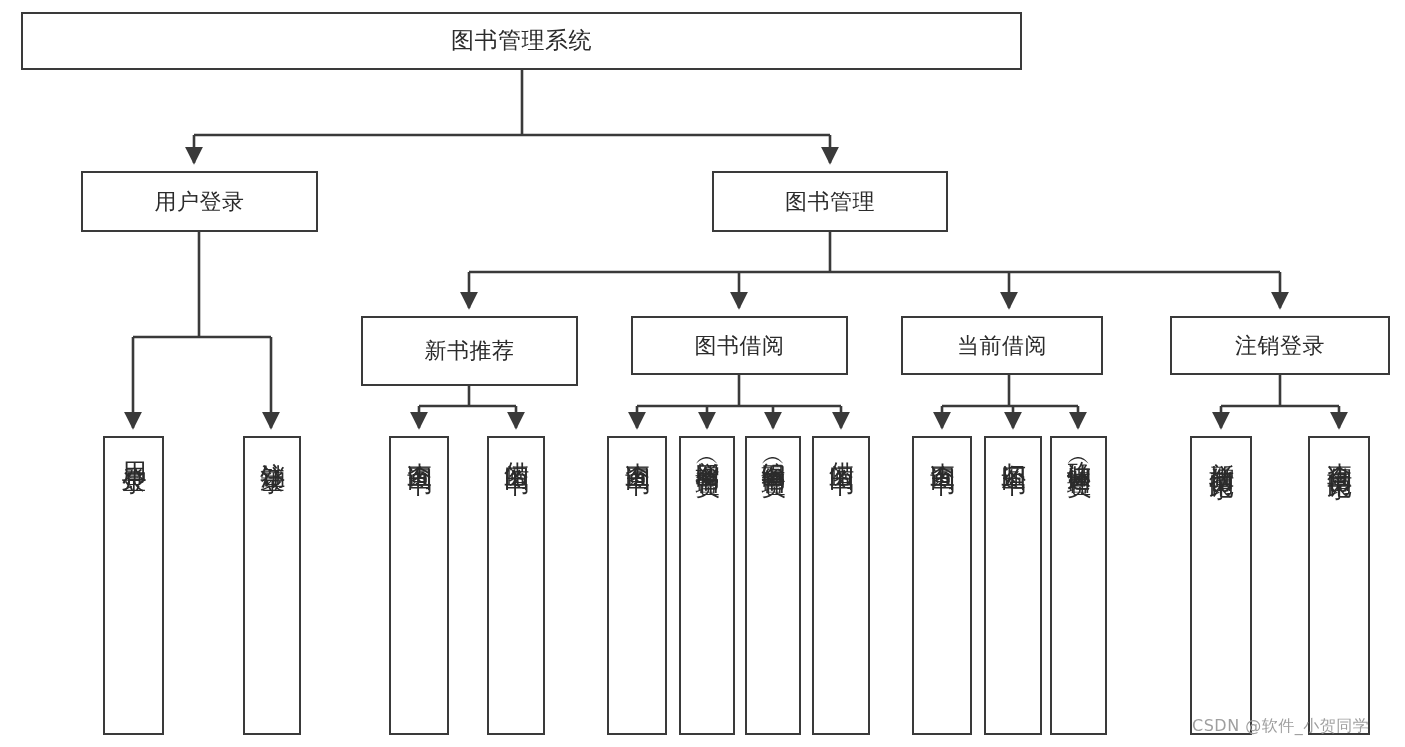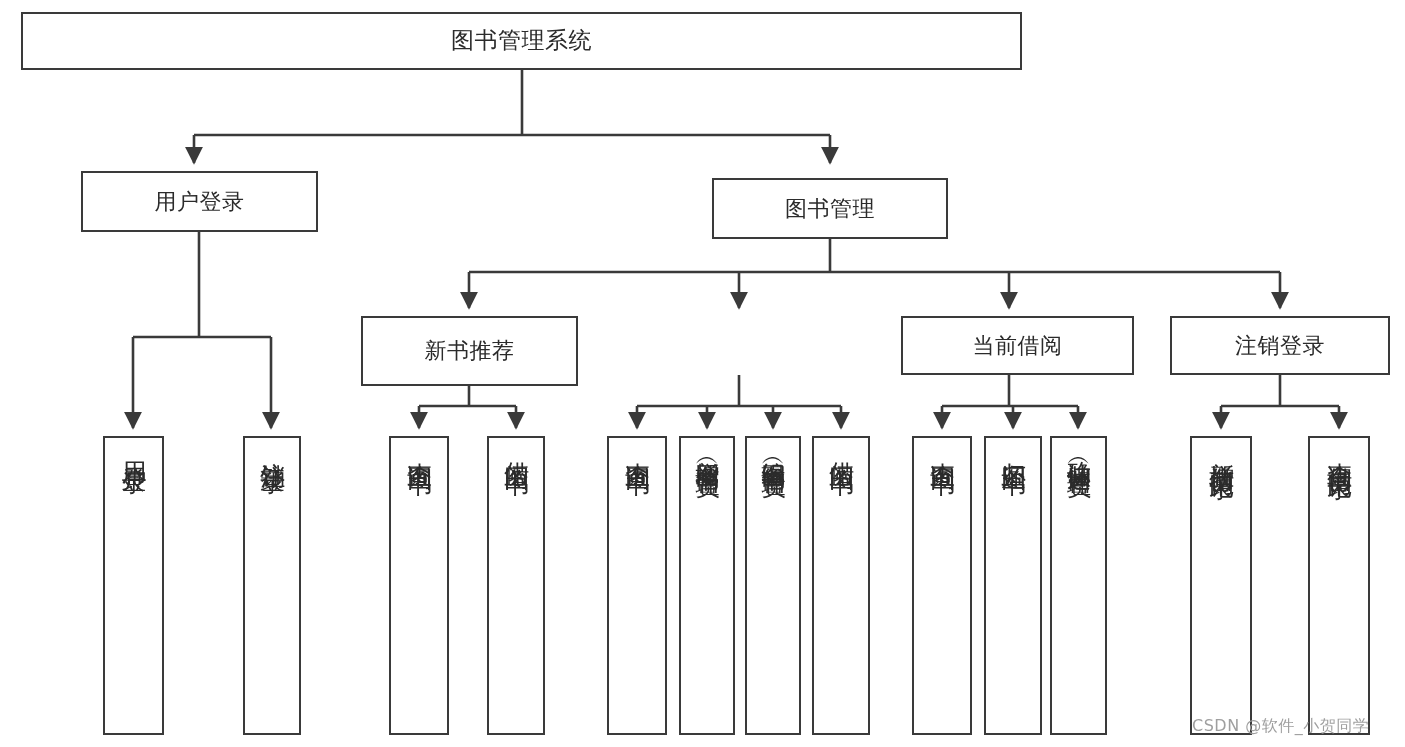--- a/index.html
+++ b/index.html
@@ -124,28 +124,31 @@
     </g>
   </svg>
 
   <div class="node h-node root" style="left:21px;top:12px;width:1001px;height:58px;">
     <span class="lbl">图书管理系统</span>
   </div>
 
   <div class="node h-node" style="left:81px;top:171px;width:237px;height:61px;">
     <span class="lbl">用户登录</span>
   </div>
-  <div class="node h-node" style="left:712px;top:178px;width:236px;height:61px;">
+  <div class="node h-node" style="left:712px;top:171px;width:236px;height:61px;">
     <span class="lbl">图书管理</span>
   </div>
 
   <div class="node h-node" style="left:361px;top:316px;width:217px;height:70px;">
     <span class="lbl">新书推荐</span>
   </div>
-  <div class="node h-node" style="left:901px;top:316px;width:233px;height:59px;">
+  <div class="node h-node" style="left:631px;top:316px;width:217px;height:59px;">
+    <span class="lbl">图书借阅</span>
+  </div>
+  <div class="node h-node" style="left:901px;top:316px;width:202px;height:59px;">
     <span class="lbl">当前借阅</span>
   </div>
   <div class="node h-node" style="left:1170px;top:316px;width:220px;height:59px;">
     <span class="lbl">注销登录</span>
   </div>
 
   <div class="node v-node" style="left:103px;top:436px;width:61px;height:299px;">
     <span class="lbl">用户登录</span>
   </div>
   <div class="node v-node" style="left:243px;top:436px;width:58px;height:299px;">

